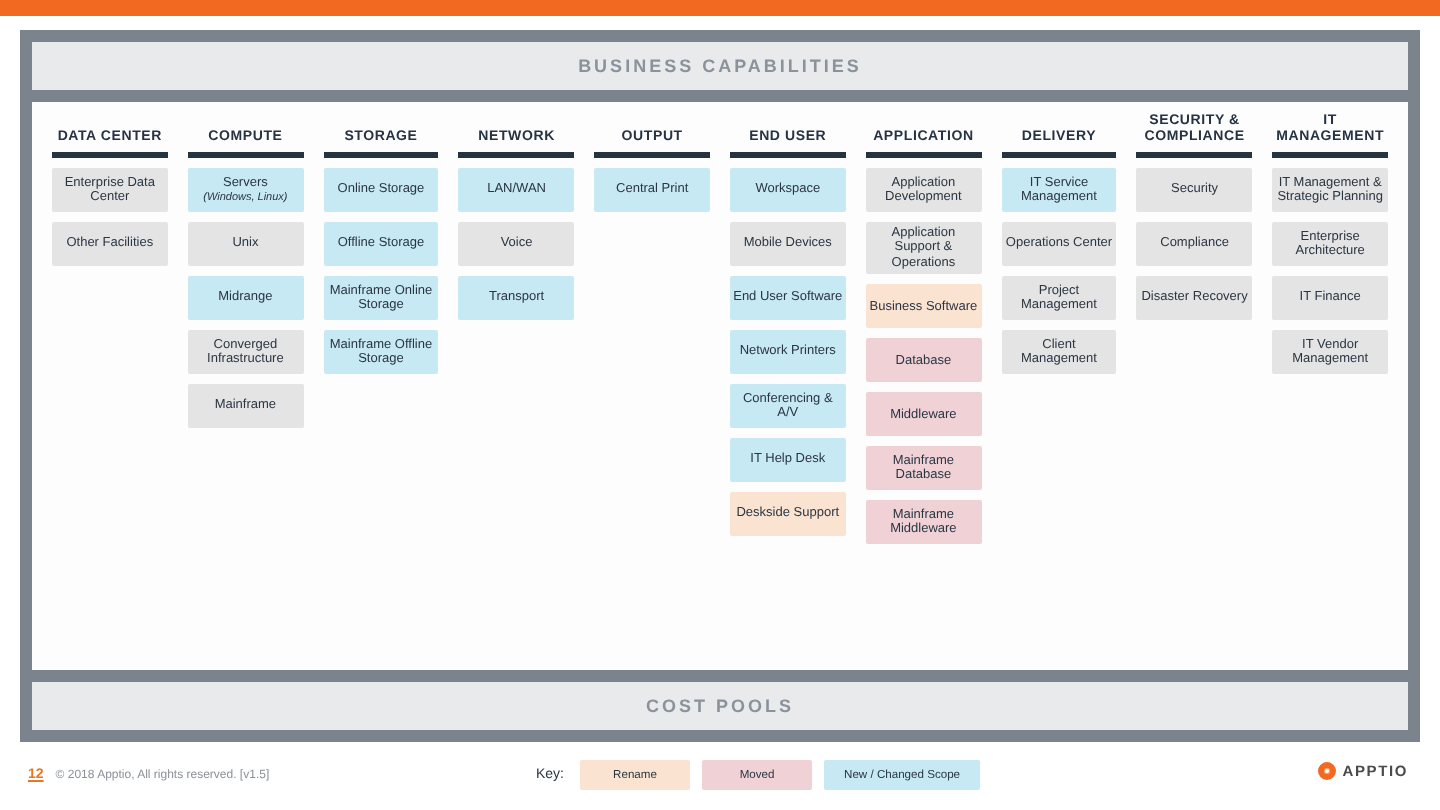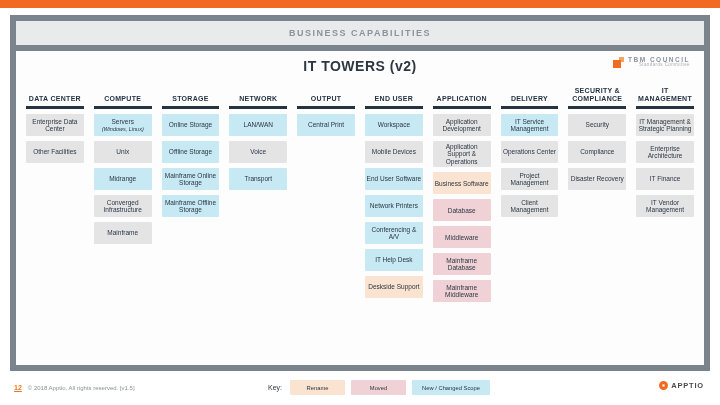--- a/index.html
+++ b/index.html
@@ -60,33 +60,20 @@
 
 <div class="page">
   <div class="top-bar"></div>
 
   <div class="frame">
     <div class="band">
       <span>BUSINESS CAPABILITIES</span>
     </div>
 
     <div class="towers-section">
-      <div class="title-row">
-        <div class="section-title">IT TOWERS (v2)</div>
-        <div class="tbm-logo">
-          <span class="tbm-mark">
-              <span class="sq2"></span>
-              <span class="sq1"></span>
-            </span>
-          <span class="tbm-text-wrap">
-            <span class="tbm-name">TBM COUNCIL</span>
-            <span class="tbm-sub">Standards Committee</span>
-          </span>
-        </div>
-      </div>
       <div class="grid" id="towers-grid">
           <div class="tower-column">
             <div class="tower-header">DATA CENTER</div>
             <div class="cell s-none">
               <span>Enterprise Data Center</span>
             </div>
             <div class="cell s-none">
               <span>Other Facilities</span>
             </div>
           </div>
@@ -228,20 +215,23 @@
             <div class="cell s-none">
               <span>IT Finance</span>
             </div>
             <div class="cell s-none">
               <span>IT Vendor Management</span>
             </div>
           </div>
         </div>
     </div>
 
+    <div class="band">
+      <span>COST POOLS</span>
+    </div>
   </div>
 
   <div class="footer">
     <div class="footer-left">
       <span class="page-num">12</span>
       <span class="copyright">© 2018 Apptio, All rights reserved. [v1.5]</span>
     </div>
     <div class="key">
       <span class="key-label">Key:</span>
       <span id="key-items" style="display:flex; gap:6px;">

